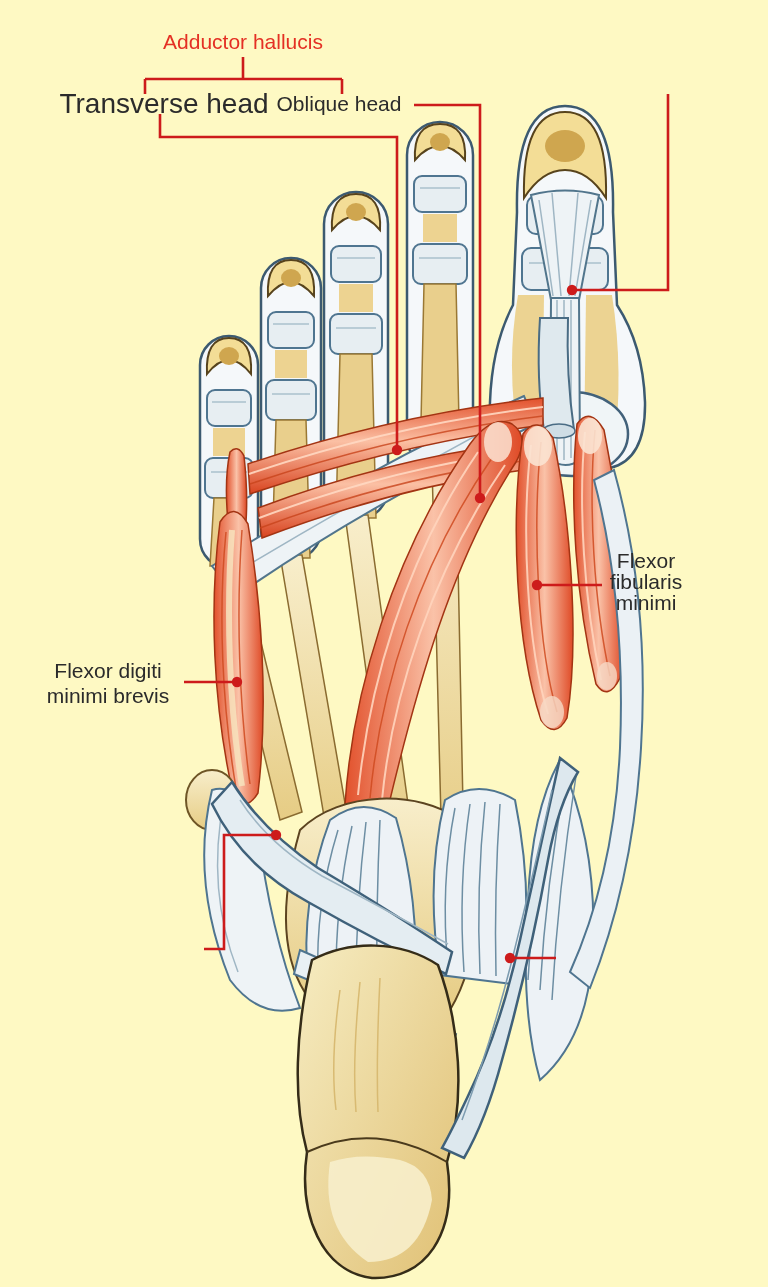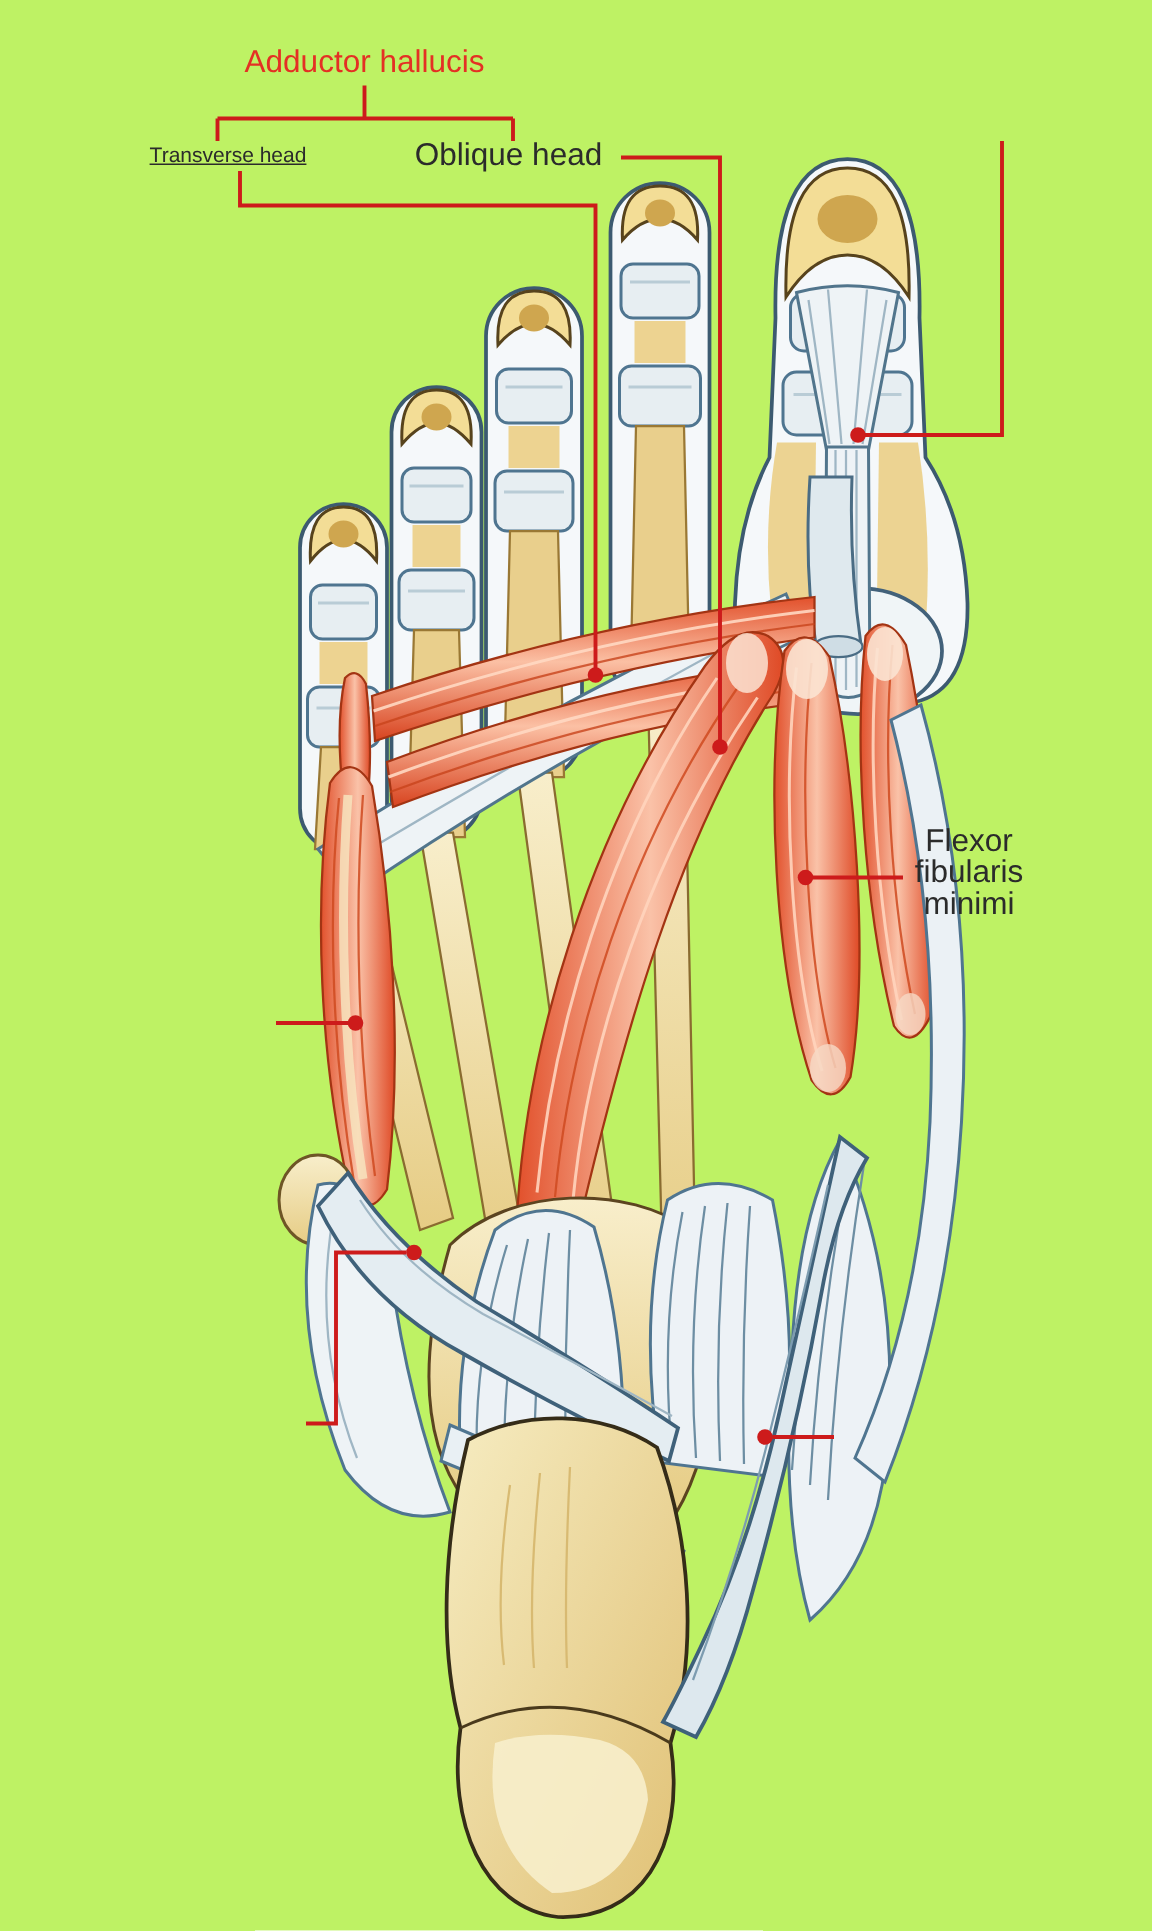--- a/index.html
+++ b/index.html
@@ -1,16 +1,16 @@
 <!DOCTYPE html>
 <html><head>
 <meta charset="utf-8">
 <style>
   html,body{margin:0;padding:0;background:#ffffff;}
-  .stage{position:relative;width:768px;height:1287px;background:#bef264;overflow:hidden;
+  .stage{position:relative;width:768px;height:1287px;background:#fef9c3;overflow:hidden;
          font-family:"Liberation Sans",sans-serif;}
   svg.foot,svg.overlay{position:absolute;left:0;top:0;width:768px;height:1287px;}
   svg.overlay{pointer-events:none;}
   #labels-layer{position:absolute;left:0;top:0;width:768px;height:1287px;pointer-events:none;}
   .label{position:absolute;transform:translateX(-50%);text-align:center;white-space:nowrap;
          font-family:"Liberation Sans",sans-serif;font-weight:400;color:#2b2b2b;}
   .label .ln{display:block;}
 </style>
 </head>
 <body>
@@ -220,26 +220,30 @@
       <polyline points="204,949 224,949 224,835 271,835" fill="none" stroke="#cd1b1b" stroke-width="2.6"></polyline>
       <circle cx="276" cy="835" r="5.2" fill="#cd1b1b"></circle>
       <polyline points="556,958 515,958" fill="none" stroke="#cd1b1b" stroke-width="2.6"></polyline>
       <circle cx="510" cy="958" r="5.2" fill="#cd1b1b"></circle>
     </svg>
 
   <div id="labels-layer">
       <div class="label" style="left: 243px; top: 30px; color: rgb(228, 48, 36); font-size: 21px; line-height: 23px;">
         <span class="ln">Adductor hallucis</span>
       </div>
-      <div class="label" style="left: 152px; top: 92px; color: rgb(43, 43, 43); font-size: 14px; line-height: 23px; text-decoration: underline;">
+      <div class="label" style="left: 164px; top: 92px; color: rgb(43, 43, 43); font-size: 28px; line-height: 23px;">
         <span class="ln">Transverse head</span>
       </div>
       <div class="label" style="left: 339px; top: 92px; color: rgb(43, 43, 43); font-size: 21px; line-height: 23px;">
         <span class="ln">Oblique head</span>
       </div>
       <div class="label" style="left: 646px; top: 550px; color: rgb(43, 43, 43); font-size: 21px; line-height: 21px;">
         <span class="ln">Flexor</span>
         <span class="ln">fibularis</span>
         <span class="ln">minimi</span>
       </div>
+      <div class="label" style="left: 108px; top: 658px; color: rgb(43, 43, 43); font-size: 21px; line-height: 25px;">
+        <span class="ln">Flexor digiti</span>
+        <span class="ln">minimi brevis</span>
+      </div>
     </div>
 
 </div>
 
 </body></html>

